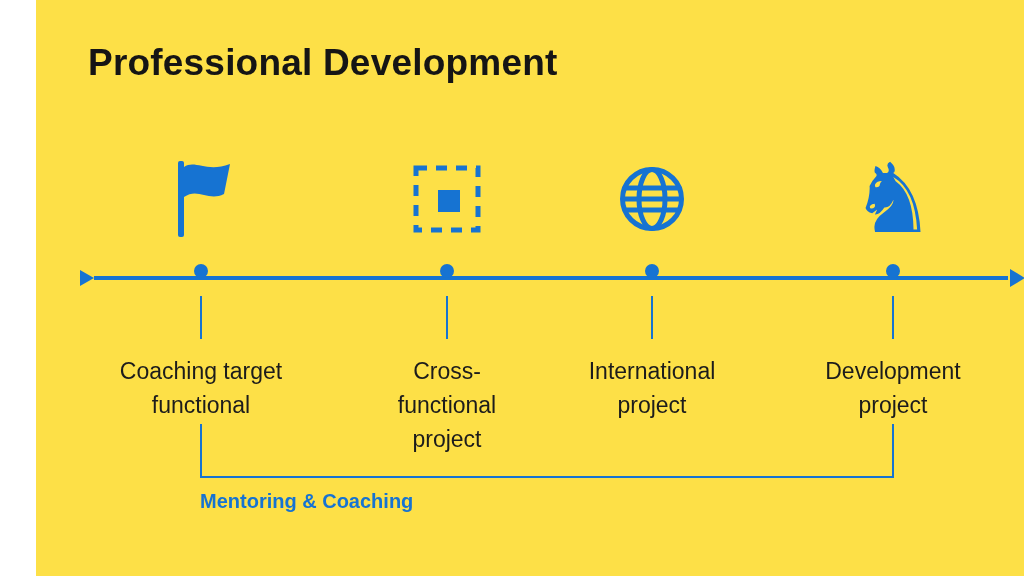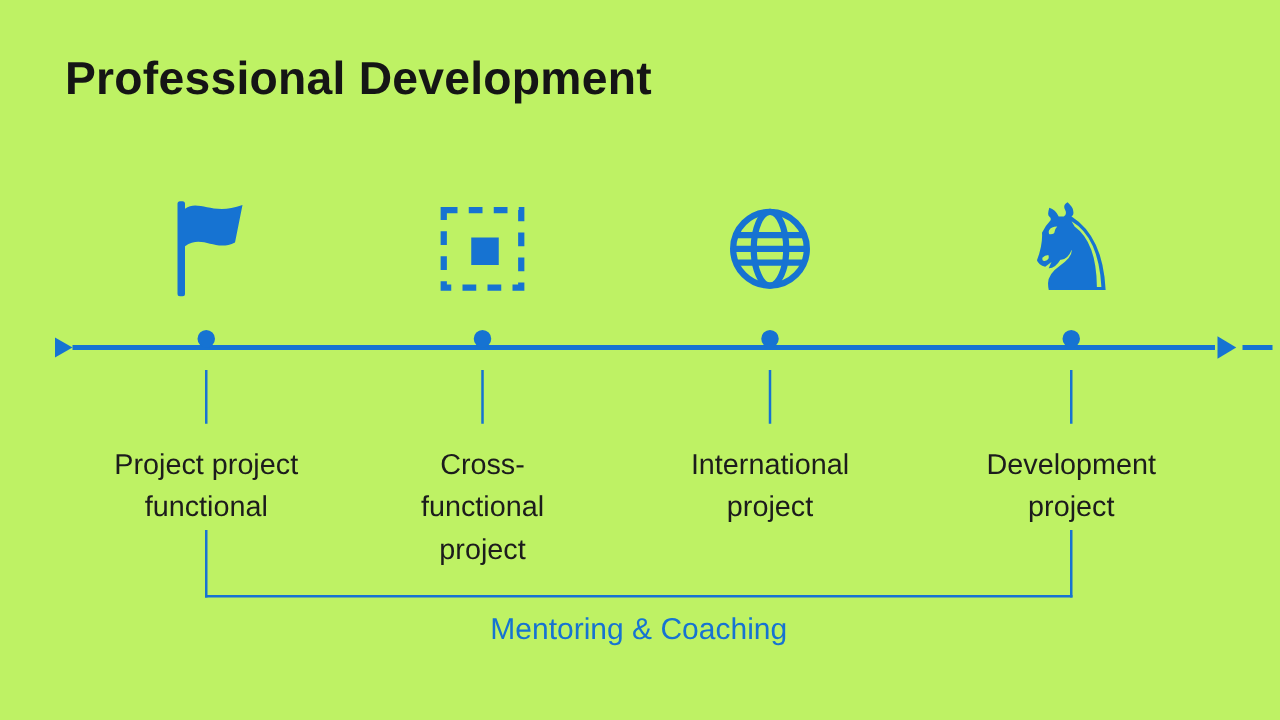--- a/index.html
+++ b/index.html
@@ -4,21 +4,21 @@
 <style>
   :root { --blue: #1673d2; }
   * { margin: 0; padding: 0; box-sizing: border-box; }
   html, body { width: 1024px; height: 576px; }
   body {
     position: relative;
     background: #ffffff;
     overflow: hidden;
     font-family: "Liberation Sans", "DejaVu Sans", sans-serif;
   }
-  .slide { position: absolute; inset: 0; background: #bef264; }
+  .slide { position: absolute; inset: 0; background: #fde047; margin-left: 36px; }
 
   .title {
     position: absolute;
     left: 52px; top: 42px;
     font-size: 37px;
     font-weight: 700;
     color: #151515;
     letter-spacing: 0.2px;
   }
 
@@ -88,23 +88,22 @@
     left: 164px; top: 424px;
     width: 694px; height: 54px;
     border-left: 2px solid var(--blue);
     border-right: 2px solid var(--blue);
     border-bottom: 2px solid var(--blue);
   }
   .caption {
     position: absolute;
     left: 164px; top: 490px;
     width: 694px;
-    text-align: center;
-    font-size: 24px;
-    font-weight: 400;
+    font-size: 20px;
+    font-weight: 700;
     color: var(--blue);
   }
 </style>
 </head>
 <body>
 
 <div class="slide">
 
   <h1 class="title">Professional Development</h1>
 
@@ -116,27 +115,27 @@
   <div class="col" style="left:55px">
     <div class="icon">
       <svg width="66" height="80" viewBox="0 0 66 80" aria-hidden="true">
         <rect x="10" y="2" width="6" height="76" rx="2" fill="currentColor"></rect>
         <path d="M16 8 C 27 0, 38 14, 62 5 L 56 35 C 40 43, 30 28, 16 38 Z" fill="currentColor"></path>
       </svg>
     </div>
     <div class="node"></div>
     <div class="tick"></div>
     <div class="label">
-      <span class="label-line">Project project</span>
+      <span class="label-line">Coaching target</span>
       <span class="label-line">functional</span>
 
     </div>
   </div>
 
-  <div class="col" style="left:276px">
+  <div class="col" style="left:301px">
     <div class="icon">
       <svg width="72" height="72" viewBox="0 0 72 72" aria-hidden="true">
         <rect x="5" y="5" width="62" height="62" fill="none" stroke="currentColor" stroke-width="5" stroke-dasharray="11 9"></rect>
         <rect x="27" y="27" width="22" height="22" fill="currentColor"></rect>
       </svg>
     </div>
     <div class="node"></div>
     <div class="tick"></div>
     <div class="label">
       <span class="label-line">Cross-</span>

